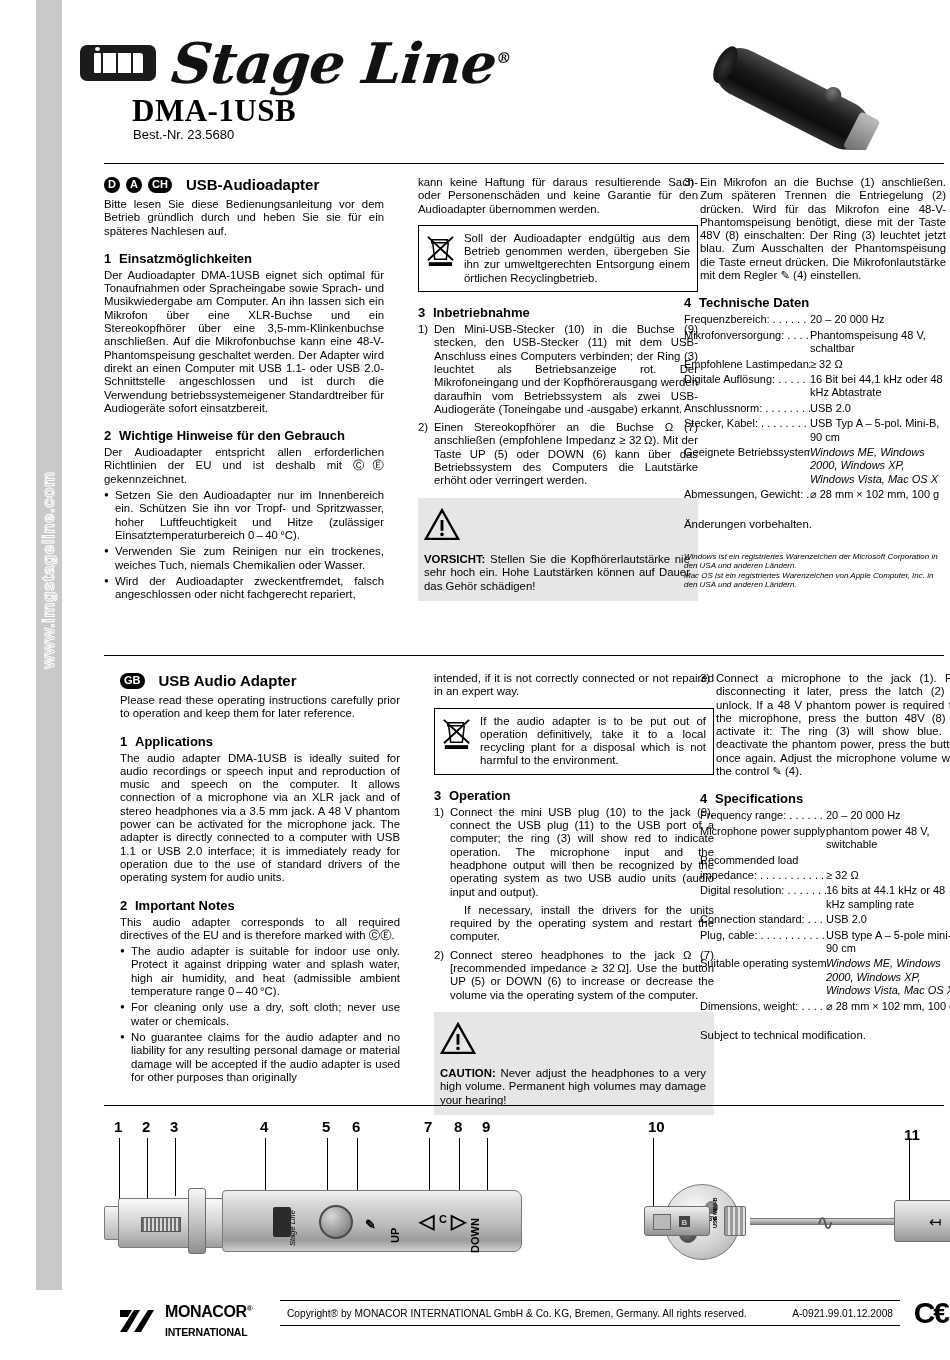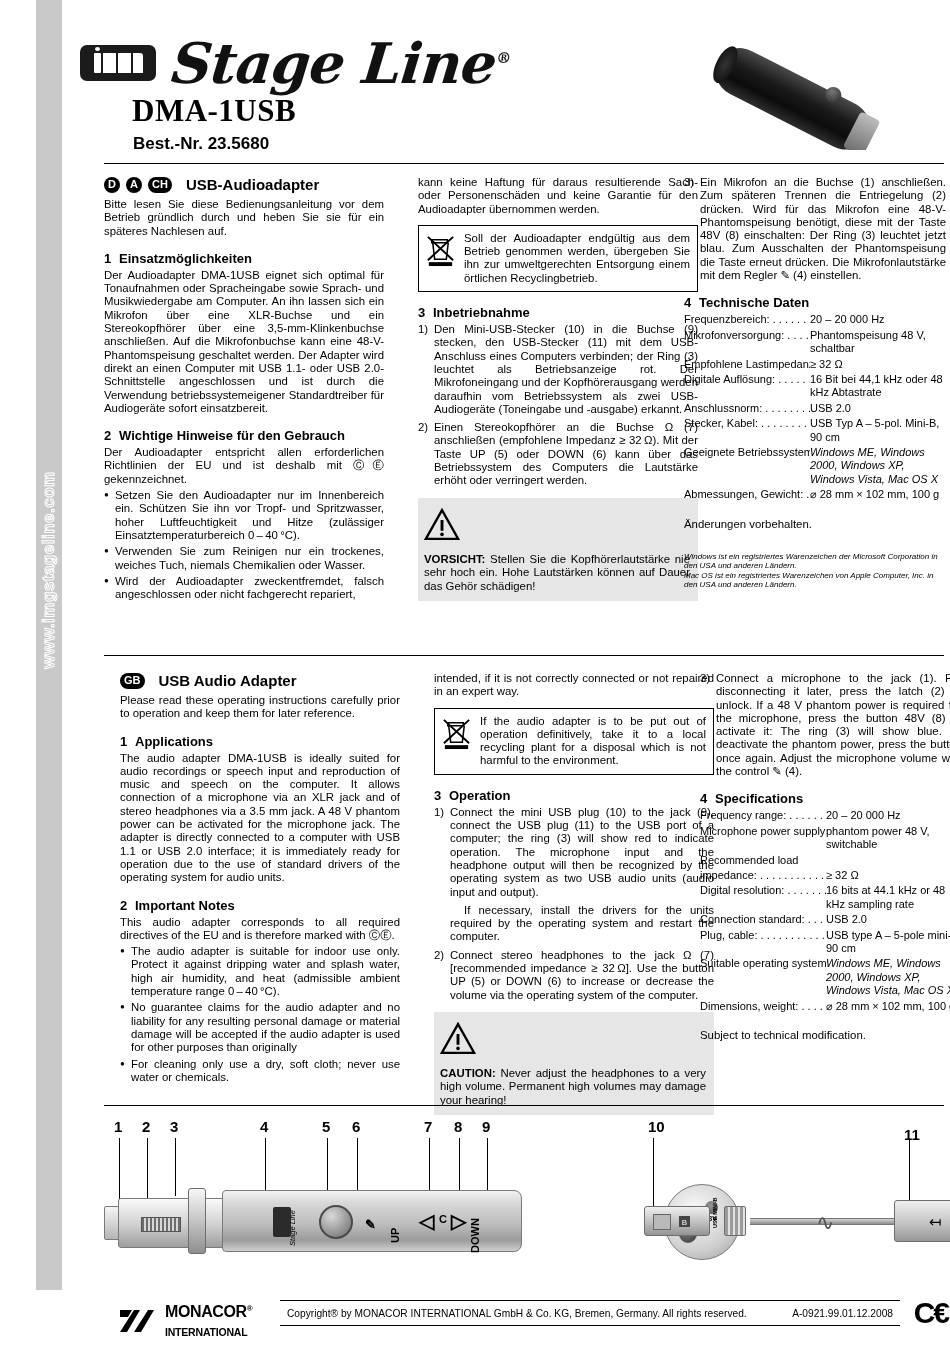--- a/index.html
+++ b/index.html
@@ -46,22 +46,22 @@
     letter-spacing: -1px; color: #111;
     transform: skewX(-6deg);
   }
   .brand sup { font-size: 15px; vertical-align: super; font-style: normal; }
   .model {
     position: absolute; left: 132px; top: 93px;
     font-family: "Liberation Serif", serif;
     font-size: 31px; font-weight: bold; letter-spacing: .5px;
   }
   .ordernum {
-    position: absolute; left: 133px; top: 134px;
-    font-size: 17px; font-weight: bold;
+    position: absolute; left: 133px; top: 127px;
+    font-size: 13px; font-weight: normal;
   }
   .product-photo {
     position: absolute; left: 712px; top: 22px; width: 230px; height: 128px;
     overflow: hidden;
   }
   .adapter-body {
     position: absolute; left: 18px; top: 18px;
     width: 165px; height: 48px;
     background: linear-gradient(180deg,#4a4a4a 0%,#1b1b1b 38%,#0c0c0c 70%,#2e2e2e 100%);
     border-radius: 24px / 22px;
@@ -416,22 +416,22 @@
       <span class="num">1</span><span>Applications</span>
     </h2>
     <p class="body">The audio adapter DMA-1USB is ideally suited for audio recordings or speech input and reproduction of music and speech on the computer. It allows connection of a microphone via an XLR jack and of stereo headphones via a 3.5 mm jack. A 48 V phantom power can be activated for the microphone jack. The adapter is directly connected to a computer with USB 1.1 or USB 2.0 interface; it is immediately ready for operation due to the use of standard drivers of the operating system for audio units.</p>
 
     <h2 class="head">
       <span class="num">2</span><span>Important Notes</span>
     </h2>
     <p class="body">This audio adapter corresponds to all required directives of the EU and is therefore marked with ⒸⒺ.</p>
     <ul class="bul">
       <li>The audio adapter is suitable for indoor use only. Protect it against dripping water and splash water, high air humidity, and heat (admissible ambient temperature range 0 – 40 °C).</li>
+      <li>For cleaning only use a dry, soft cloth; never use water or chemicals.</li>
       <li style="overflow:hidden;max-height:54px;">No guarantee claims for the audio adapter and no liability for any resulting personal damage or material damage will be accepted if the audio adapter is used for other purposes than originally</li>
-      <li>For cleaning only use a dry, soft cloth; never use water or chemicals.</li>
     </ul>
   </div>
 
   <div class="col c2">
     <p class="body">intended, if it is not correctly connected or not repaired in an expert way.</p>
 
     <div class="box-recycle">
       <div class="icon-bin">
         <svg viewBox="0 0 34 34" width="33" height="33">
           <path d="M8 6 h16 v3 h-16 z" fill="none" stroke="#000" stroke-width="1.6"></path>

